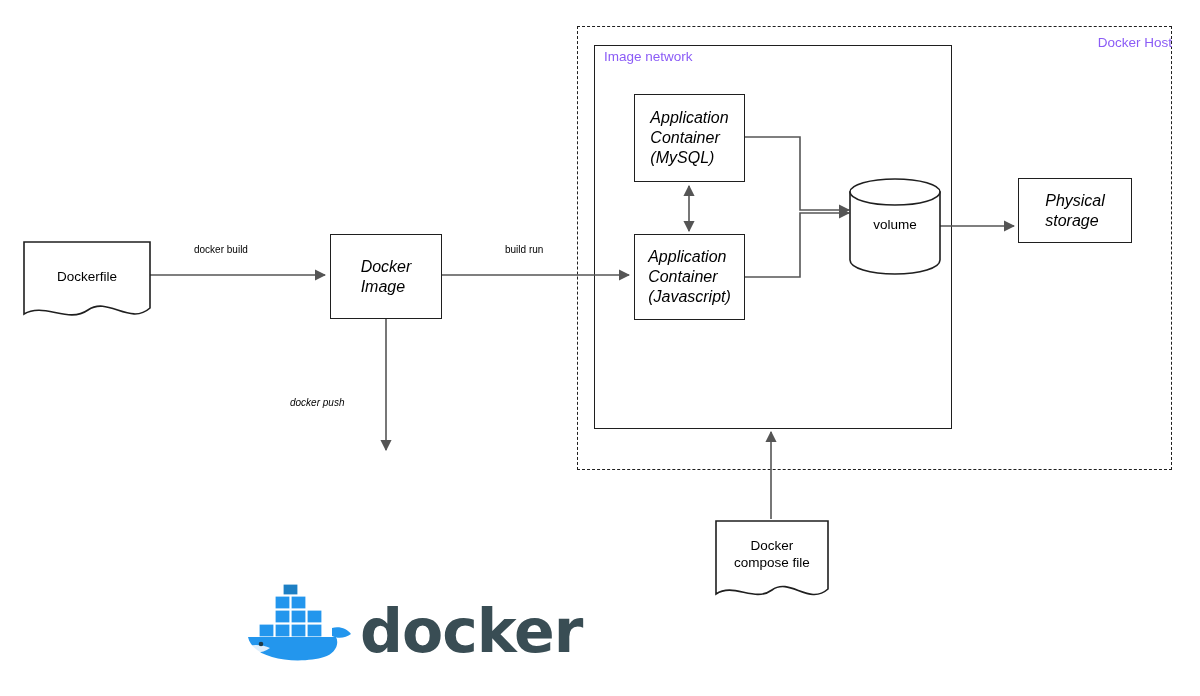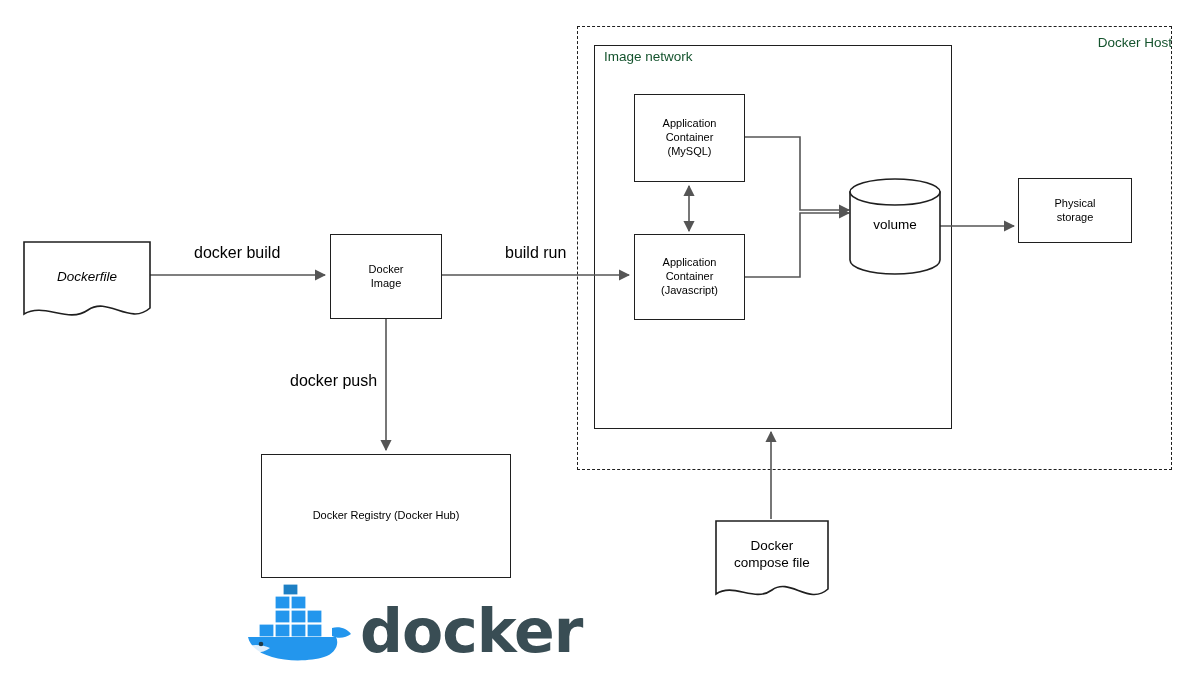--- a/index.html
+++ b/index.html
@@ -29,31 +29,31 @@
     pointer-events: none;
   }
   .box {
     position: absolute;
     box-sizing: border-box;
     border: 1.5px solid #1f1f1f;
     background: #ffffff;
     display: flex;
     align-items: center;
     justify-content: center;
-    text-align: center;
-    font-size: 11px;
+    font-size: 16px;
     line-height: 1.25;
     white-space: pre-line;
+    font-style: italic;
   }
   .label {
     position: absolute;
     font-size: 13.5px;
     line-height: 1.25;
     white-space: pre-line;
-    color: #14532d;
+    color: #8b5cf6;
     background: transparent;
   }
   .dashed-region {
     position: absolute;
     box-sizing: border-box;
     border: 1.7px dashed #1f1f1f;
     background: transparent;
   }
   .plain-region {
     position: absolute;
@@ -69,21 +69,21 @@
     display: flex;
     align-items: center;
     justify-content: center;
     text-align: center;
     font-size: 13.5px;
     line-height: 1.25;
     white-space: pre-line;
   }
   .edge-label {
     position: absolute;
-    font-size: 16px;
+    font-size: 10px;
     background: #ffffff;
     padding: 0 3px;
     white-space: nowrap;
   }
   .logo {
     position: absolute;
   }
   .logo-text {
     position: absolute;
     font-family: "DejaVu Sans", sans-serif;
@@ -131,21 +131,21 @@
 
       <path d="M 771 519 L 771 432" marker-end="url(#arrow)"></path>
     </g>
   </svg>
 
   <div class="doc-shape" style="left:22px; top:240px;">
     <svg width="130" height="85" viewBox="0 0 130 85">
       <path d="M 2 2 L 128 2 L 128 68 C 108 86 86 56 66 70 C 46 84 22 62 2 74 Z" fill="#ffffff" stroke="#1f1f1f" stroke-width="1.6"></path>
     </svg>
   </div>
-  <div class="doc-text" style="left:22px; top:248px; width:130px; height:58px;font-style:italic;">Dockerfile</div>
+  <div class="doc-text" style="left:22px; top:248px; width:130px; height:58px;">Dockerfile</div>
 
   <div class="box" style="left:330px; top:234px; width:112px; height:85px;">Docker
 Image</div>
 
   <div class="box" style="left:634px; top:94px; width:111px; height:88px;">Application
 Container
 (MySQL)</div>
 
   <div class="box" style="left:634px; top:234px; width:111px; height:86px;">Application
 Container
@@ -155,33 +155,32 @@
     <svg width="92" height="98" viewBox="0 0 92 98">
       <path d="M 1 15 L 1 83 C 1 91 21 97 46 97 C 71 97 91 91 91 83 L 91 15 Z" fill="#ffffff" stroke="#1f1f1f" stroke-width="1.6"></path>
       <ellipse cx="46" cy="15" rx="45" ry="13" fill="#ffffff" stroke="#1f1f1f" stroke-width="1.6"></ellipse>
     </svg>
   </div>
   <div class="cyl-text" style="left:849px; top:205px; width:92px; height:40px;">volume</div>
 
   <div class="box" style="left:1018px; top:178px; width:114px; height:65px;">Physical
 storage</div>
 
-  <div class="box" style="left:261px; top:454px; width:250px; height:124px;">Docker Registry (Docker Hub)</div>
 
   <div class="doc-shape" style="left:714px; top:519px;">
     <svg width="116" height="87" viewBox="0 0 116 87">
       <path d="M 2 2 L 114 2 L 114 70 C 95 87 76 58 58 71 C 40 84 20 63 2 75 Z" fill="#ffffff" stroke="#1f1f1f" stroke-width="1.6"></path>
     </svg>
   </div>
   <div class="doc-text" style="left:714px; top:526px; width:116px; height:58px;">Docker
 compose file</div>
 
   <div class="edge-label" style="left:191px; top:244px;">docker build</div>
   <div class="edge-label" style="left:502px; top:244px;">build run</div>
-  <div class="edge-label" style="left:287px; top:372px;">docker push</div>
+  <div class="edge-label" style="left:287px; top:397px;font-style:italic;">docker push</div>
 
   <div class="logo" style="left:228px; top:582px;">
     <svg width="130" height="80" viewBox="0 0 130 80">
       <g>
 
         <g fill="#2396ed" stroke="#ffffff" stroke-width="1.2">
           <rect x="47" y="14" width="15" height="13"></rect>
           <rect x="63" y="14" width="15" height="13"></rect>
           <rect x="47" y="28" width="15" height="13"></rect>
           <rect x="63" y="28" width="15" height="13"></rect>

